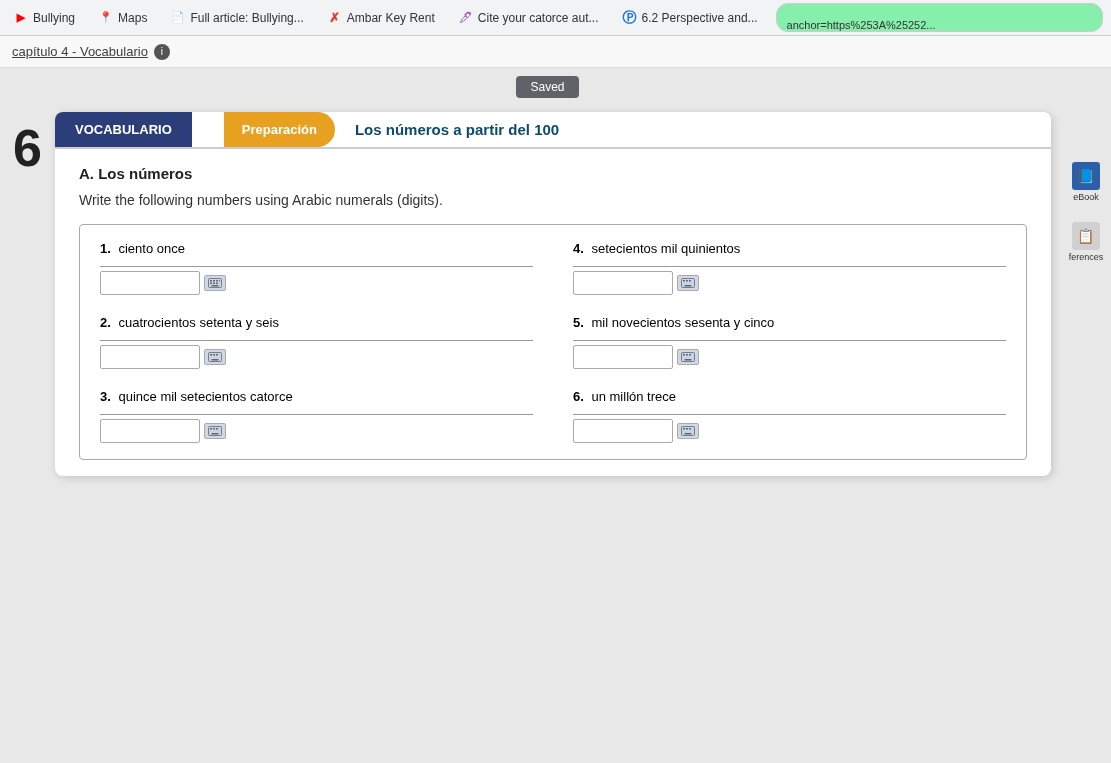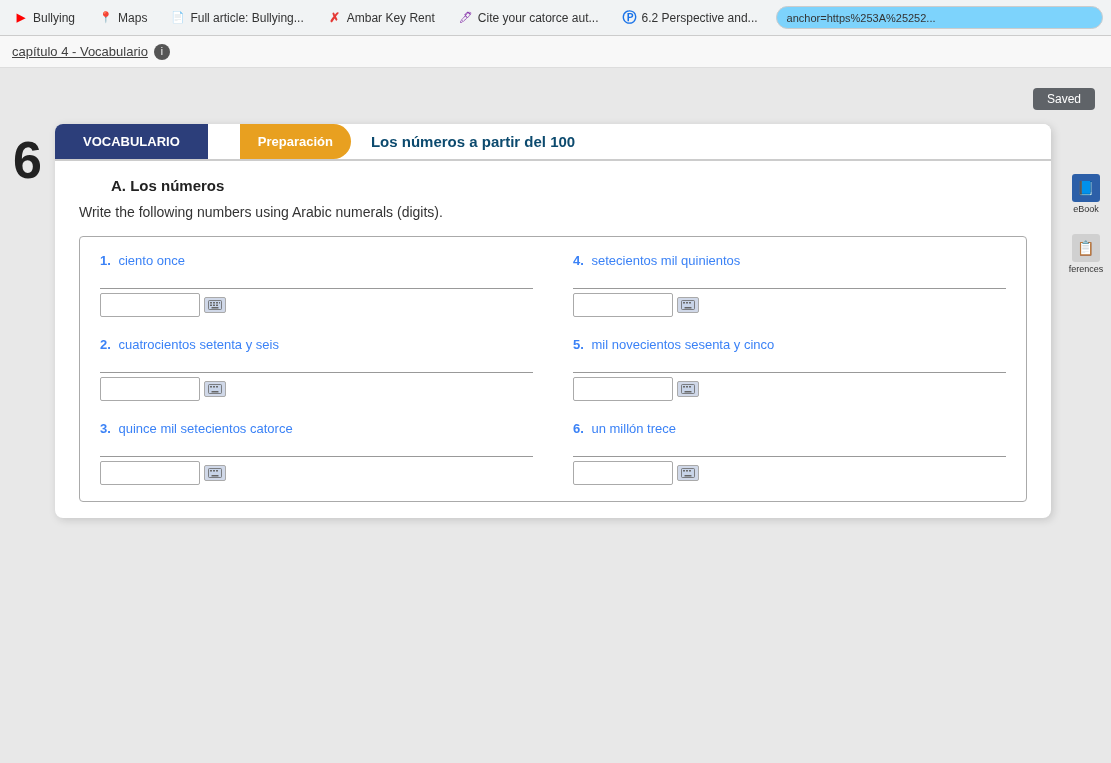--- a/index.html
+++ b/index.html
@@ -41,29 +41,29 @@
       font-size: 11px;
     }
     .youtube-icon { color: #ff0000; font-weight: bold; }
     .maps-icon { color: #4285f4; }
     .article-icon { color: #5f6368; }
     .ambar-icon { color: #e53935; font-weight: bold; font-size: 13px; }
     .cite-icon { color: #7b1fa2; }
     .perspective-icon { color: #1a73e8; font-weight: bold; font-size: 14px; }
     .url-bar {
       flex: 1;
-      background: #7dd3fc;
+      background: #86efac;
       border: 1px solid #ccc;
       border-radius: 12px;
-      height: 23px;
+      height: 29px;
       padding: 0 10px;
       font-size: 11px;
       color: #333;
       display: flex;
-      align-items: center;
+      align-items: flex-end;
       overflow: hidden;
       text-overflow: ellipsis;
       white-space: nowrap;
     }
 
     
     .sub-nav {
       background: #f8f8f8;
       height: 32px;
       display: flex;
@@ -88,24 +88,23 @@
       font-size: 10px;
       display: inline-flex;
       align-items: center;
       justify-content: center;
       cursor: pointer;
     }
 
     
     .saved-btn-container {
       display: flex;
-      justify-content: flex-end;
+      justify-content: center;
       padding: 8px 16px 4px 0;
       background: #e8e8e8;
-      margin-top: 12px;
     }
     .saved-btn {
       background: #5f6368;
       color: white;
       border: none;
       border-radius: 4px;
       padding: 4px 14px;
       font-size: 12px;
       cursor: pointer;
     }
@@ -183,21 +182,21 @@
       align-items: center;
       background: white;
       padding: 0;
       border-bottom: 2px solid #ccc;
     }
     .tab-vocabulario {
       background: #2c3e7a;
       color: white;
       font-weight: bold;
       font-size: 13px;
-      padding: 10px 28px;
+      padding: 10px 20px;
       cursor: pointer;
       text-transform: uppercase;
     }
     .tab-preparacion {
       background: #e8a020;
       color: white;
       font-weight: bold;
       font-size: 13px;
       padding: 10px 18px;
       border-radius: 0 20px 20px 0;
@@ -213,21 +212,20 @@
 
     
     .card-body {
       padding: 16px 24px;
     }
     .section-title {
       font-size: 15px;
       font-weight: bold;
       color: #222;
       margin-bottom: 10px;
-      margin-left: 32px;
     }
     .section-desc {
       font-size: 14px;
       color: #333;
       margin-bottom: 16px;
     }
 
     
     .exercise-area {
       background: white;
@@ -239,23 +237,23 @@
       gap: 20px 40px;
     }
 
     .exercise-item {
       display: flex;
       flex-direction: column;
       gap: 4px;
     }
     .exercise-label {
       font-size: 13px;
-      color: #3b82f6;
+      color: #000000;
       border-bottom: 1px solid #999;
-      padding-bottom: 20px;
+      padding-bottom: 10px;
     }
     .exercise-label span.num {
       font-weight: bold;
       margin-right: 4px;
     }
     .exercise-input-row {
       display: flex;
       align-items: center;
       gap: 4px;
     }

